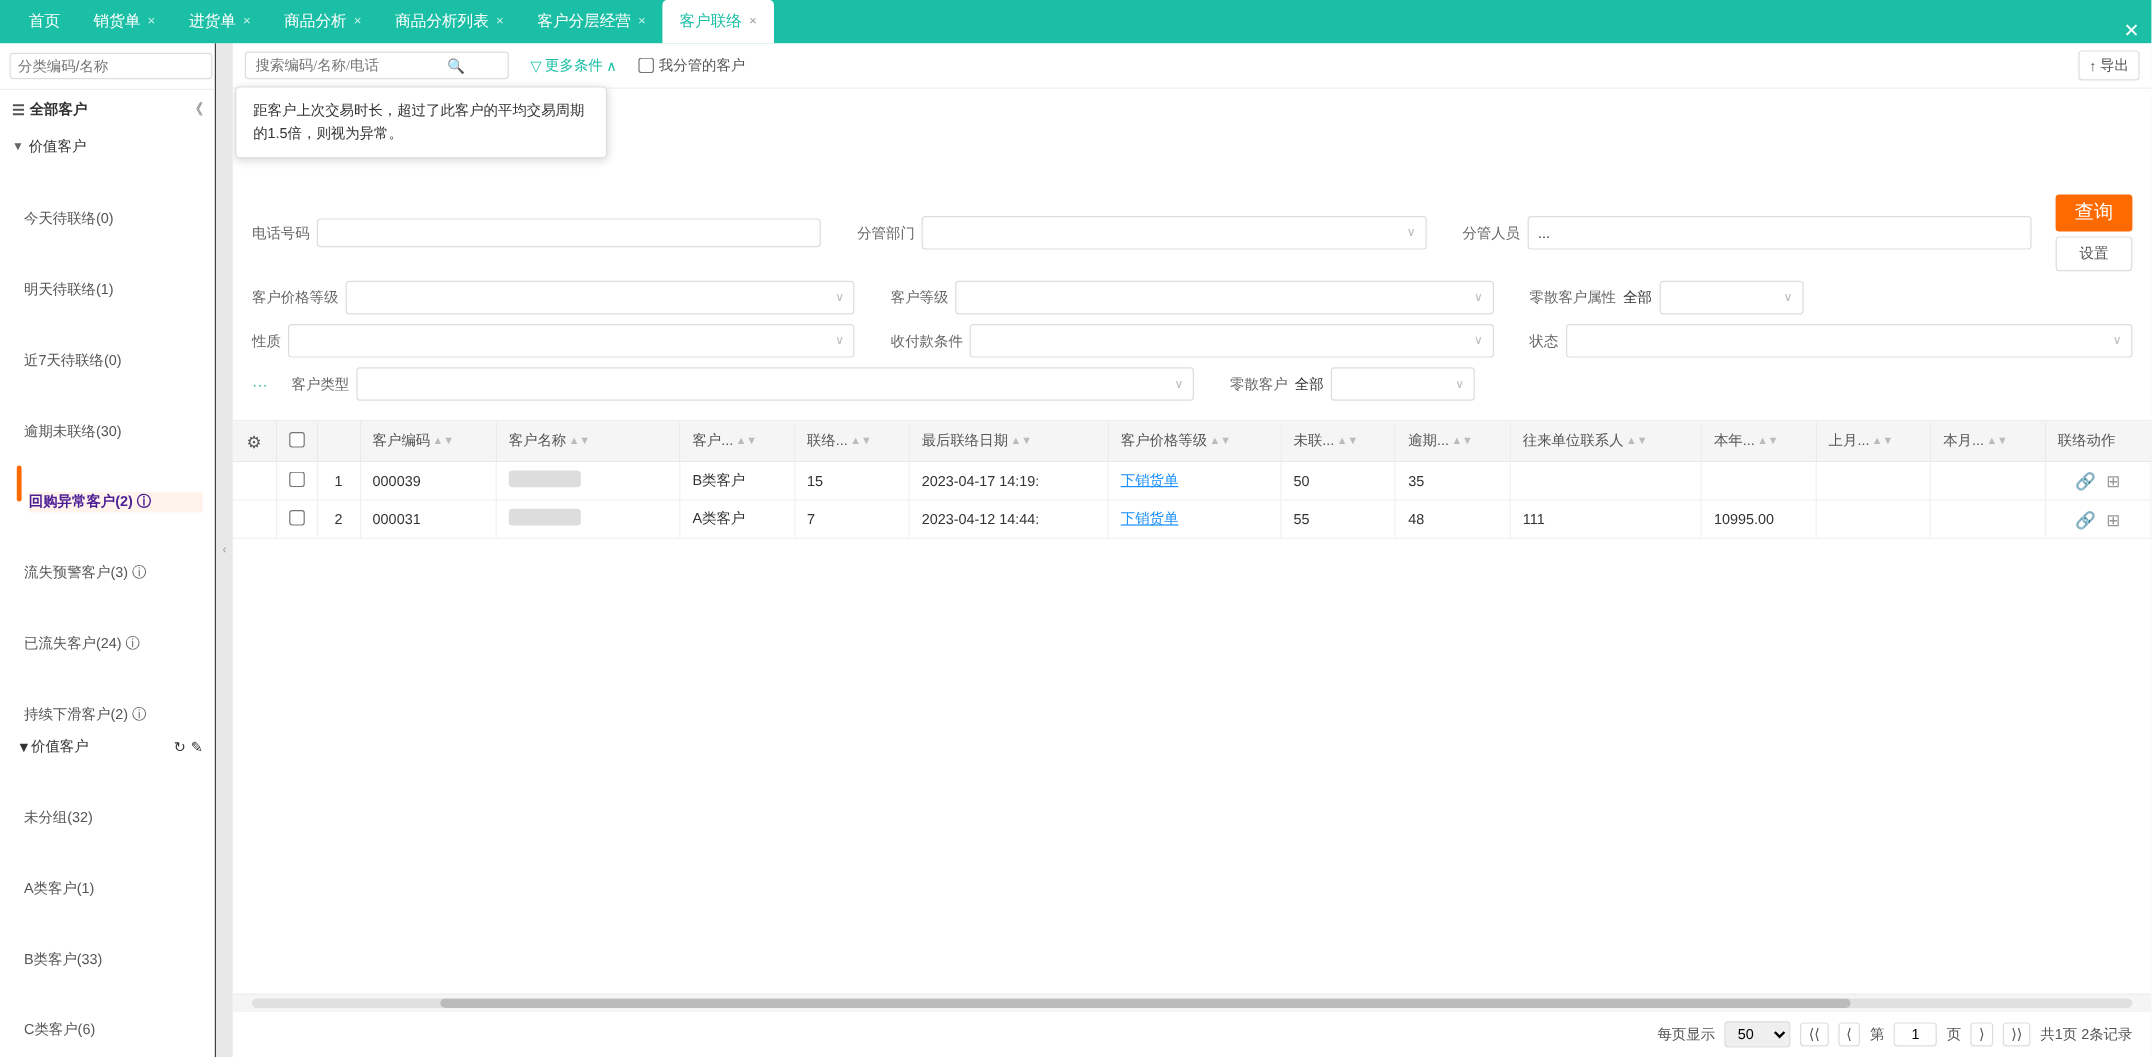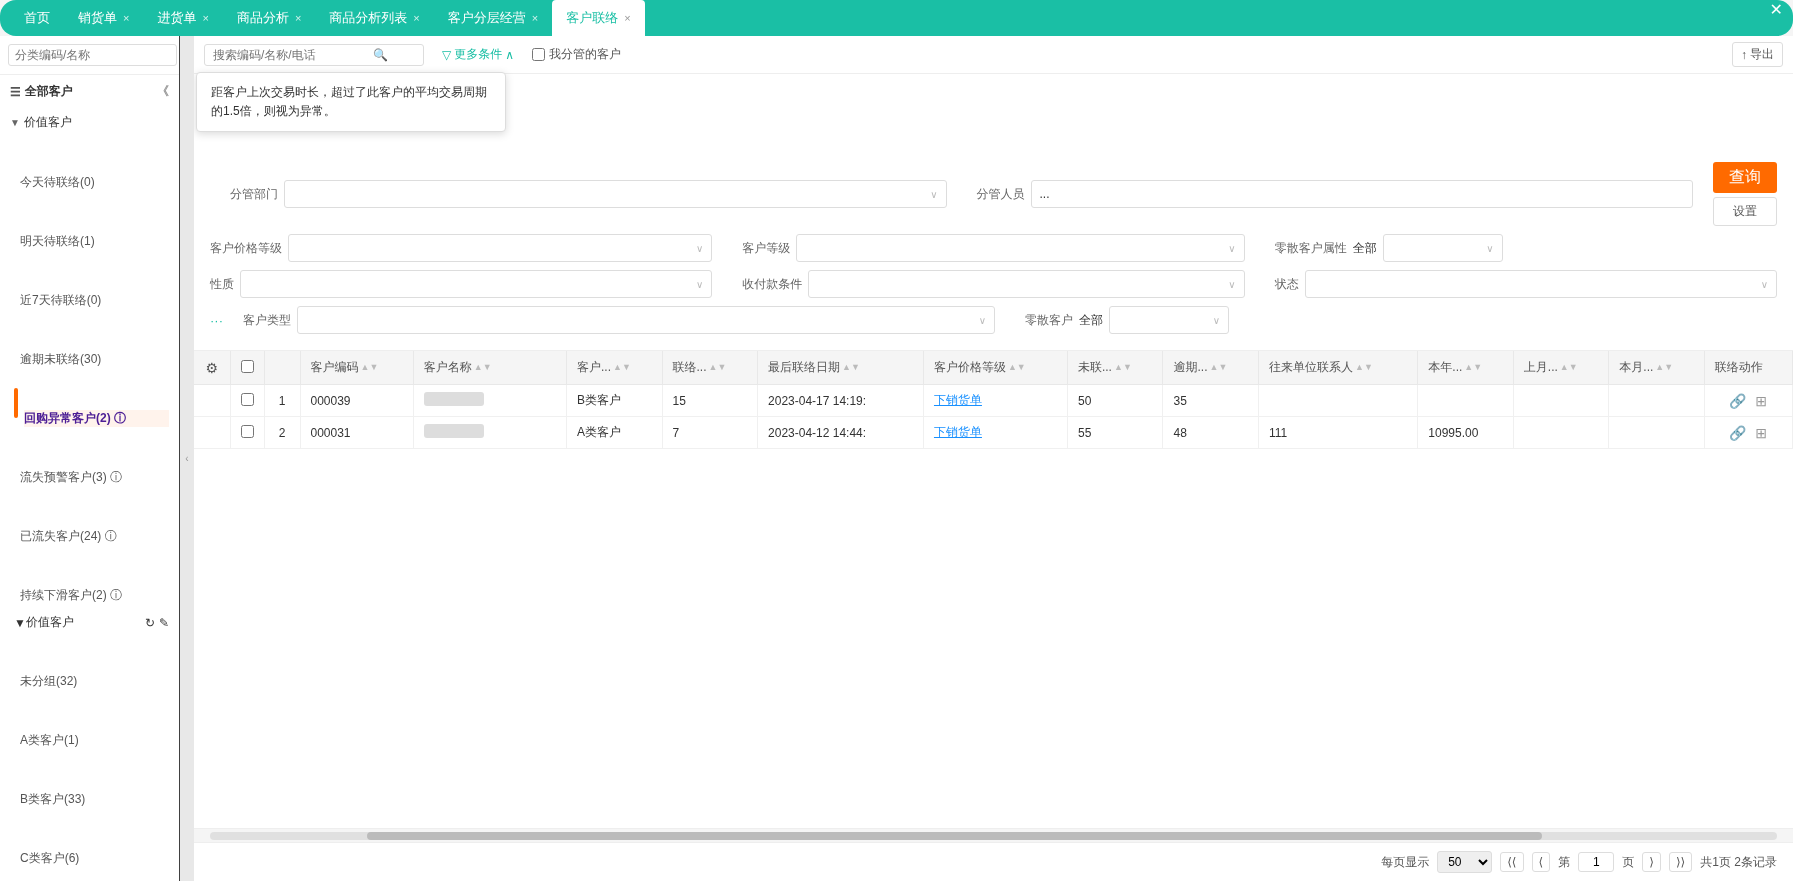--- a/index.html
+++ b/index.html
@@ -1,20 +1,20 @@
 <!DOCTYPE html>
 <html><head>
   <meta charset="utf-8">
   <style>
     * { box-sizing: border-box; margin: 0; padding: 0; }
     body { font-family: 'Microsoft YaHei', Arial, sans-serif; font-size: 12px; background: #f5f5f5; color: #333; overflow: hidden; width: 1793px; height: 881px; }
 
     
     .top-nav {
-      display: flex; align-items: flex-start; background: #1abfa5; height: 36px; padding: 0 10px; position: relative; border-radius: 16px;
+      display: flex; align-items: flex-end; background: #1abfa5; height: 36px; padding: 0 10px; position: relative;
     }
     .top-nav .nav-tab {
       display: flex; align-items: center; padding: 0 14px; height: 36px; color: #fff; font-size: 13px; cursor: pointer; white-space: nowrap; position: relative;
     }
     .top-nav .nav-tab.active {
       background: #fff; color: #1abfa5; border-radius: 4px 4px 0 0;
     }
     .top-nav .nav-tab .close-icon { margin-left: 6px; font-size: 11px; color: rgba(255,255,255,0.8); cursor: pointer; }
     .top-nav .nav-tab.active .close-icon { color: #999; }
     .top-nav-right { margin-left: auto; color: #fff; font-size: 16px; cursor: pointer; }
@@ -220,21 +220,21 @@
     <div class="sidebar-item">B类客户(33)</div>
     <div class="sidebar-item">C类客户(6)</div>
   </div>
 
   <div class="collapse-btn">‹</div>
 
   <div class="content-area">
 
     <div class="toolbar">
       <div class="search-box">
-        <input type="text" style="width: 160px;" placeholder="搜索编码/名称/电话">
+        <input type="text" style="width: 160px; font-family: Liberation Serif, serif;" placeholder="搜索编码/名称/电话">
         <span class="search-icon">🔍</span>
       </div>
       <div class="filter-btn">
         <span>▽</span>
         <span style="margin-left:3px;">更多条件</span>
         <span style="margin-left:3px;">∧</span>
       </div>
       <div class="my-customer">
         <input type="checkbox" style="">
         <span>我分管的客户</span>
@@ -249,20 +249,24 @@
 
     <div class="filter-panel">
 
       <div style="position:relative;">
         <div class="tooltip-box" style="top:-10px; left:-14px; width:310px;">
           <span>距客户上次交易时长，超过了此客户的平均交易周期的1.5倍，则视为异常。</span>
         </div>
       </div>
 
       <div class="filter-row" style="margin-top: 80px;">
+        <div class="filter-block">
+          <label>电话号码</label>
+          <input class="filter-input" style="flex: 1 1 0%;">
+        </div>
         <div class="mid-sep"></div>
         <div class="filter-block">
           <label>分管部门</label>
           <div class="sel">
             <span></span>
             <span class="dnarrow">∨</span>
           </div>
         </div>
         <div class="mid-sep"></div>
         <div class="filter-block">

